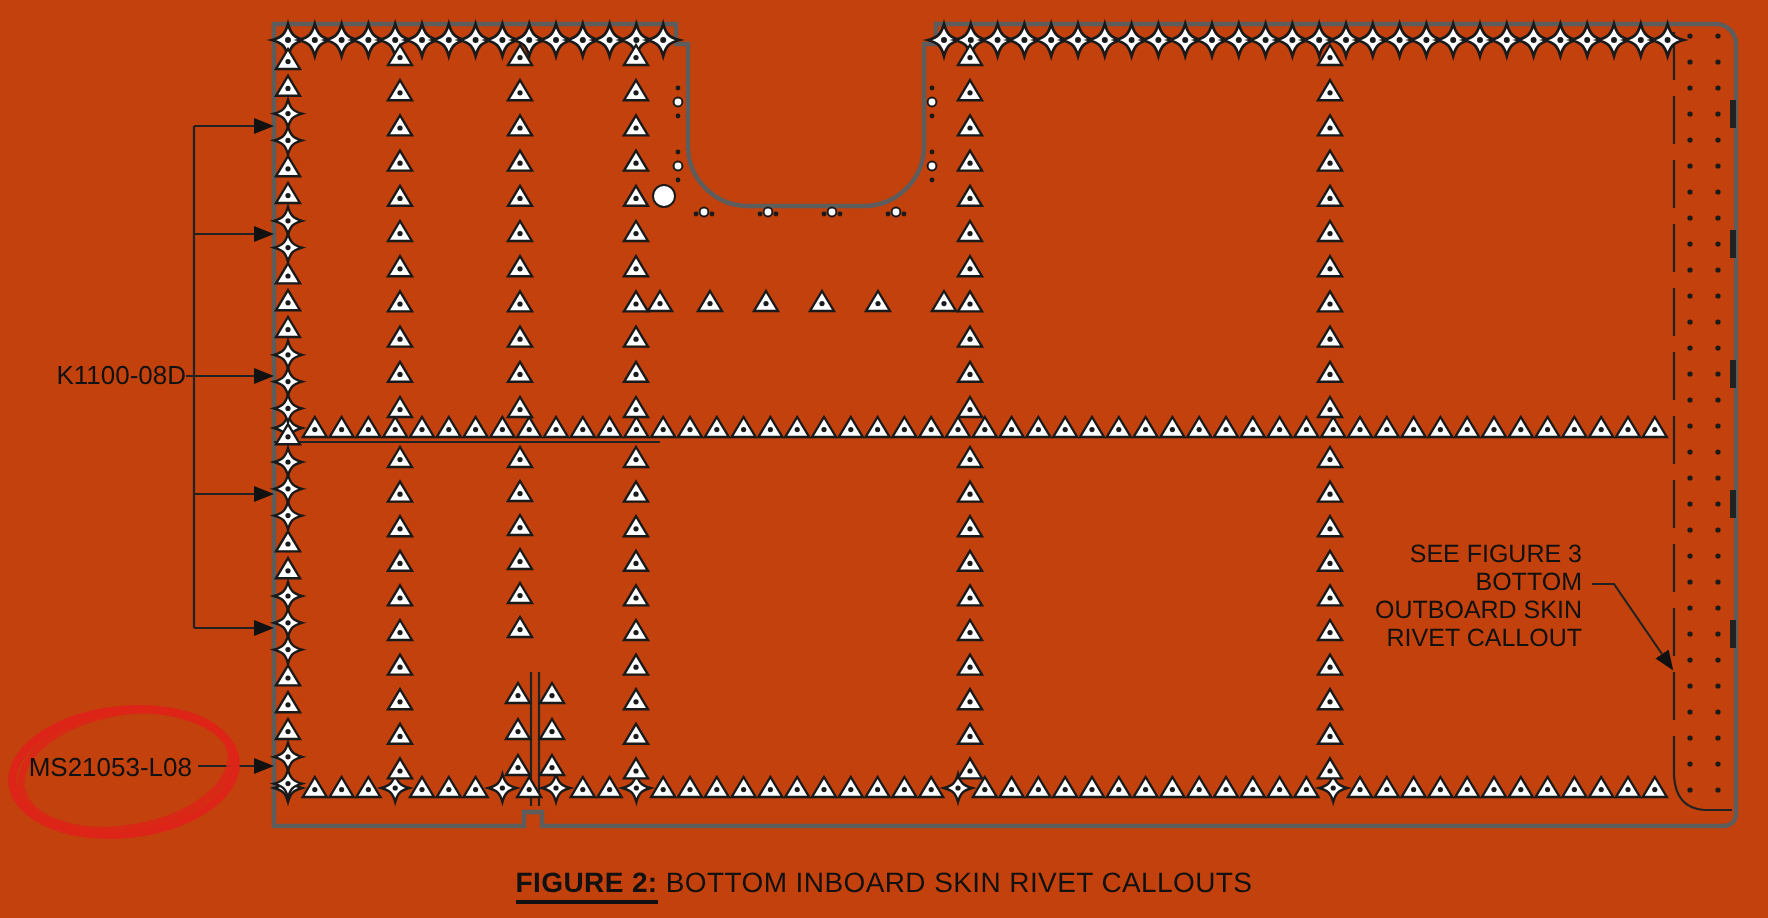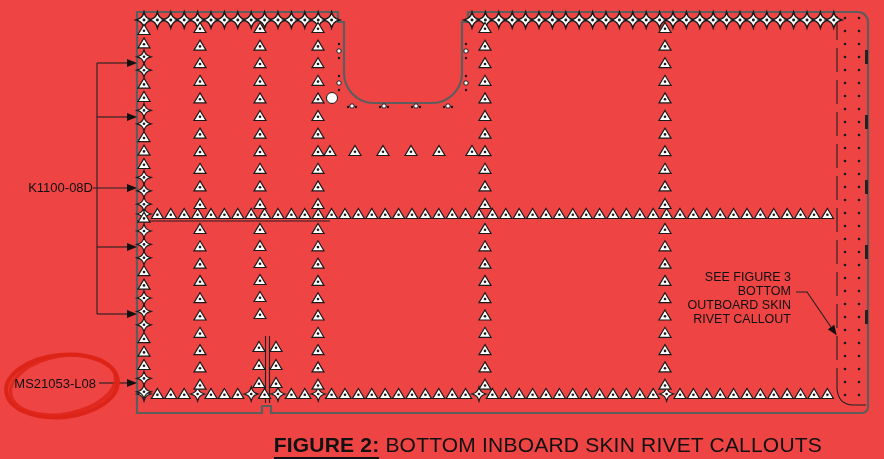--- a/index.html
+++ b/index.html
@@ -1,25 +1,25 @@
 <!DOCTYPE html>
 <html><head>
 <meta charset="utf-8">
 <style>
   html,body{margin:0;padding:0;background:#fff;}
-  .canvas{position:relative;width:884px;height:459px;background:#ef4444;overflow:hidden;
+  .canvas{position:relative;width:884px;height:459px;background:#c2410c;overflow:hidden;
           font-family:"Liberation Sans",sans-serif;}
   svg{position:absolute;left:0;top:0;}
   #gen{color:#1a1a1a;}
   .ln{stroke:#222;stroke-width:1.1;fill:none;}
   .outline{stroke:#5d5d5d;stroke-width:2.2;fill:none;}
   .lbl{font:13px "Liberation Sans",sans-serif;fill:#111;}
   .note{font:12.5px "Liberation Sans",sans-serif;fill:#111;}
-  .caption{position:absolute;top:433px;left:62px;width:760px;text-align:right;
-           font-size:21px;color:#111;letter-spacing:.2px;}
+  .caption{position:absolute;top:433px;left:62px;width:760px;text-align:center;
+           font-size:14px;color:#111;letter-spacing:.2px;}
   .capL{font-weight:bold;border-bottom:2.2px solid #111;padding-bottom:1px;}
   .capT{font-weight:normal;}
   .redmark{stroke:#dd2418;fill:none;stroke-linecap:round;}
 </style>
 </head>
 <body>
 
 <div class="canvas">
   <svg width="884" height="459" viewBox="0 0 884 459">
     <defs>

